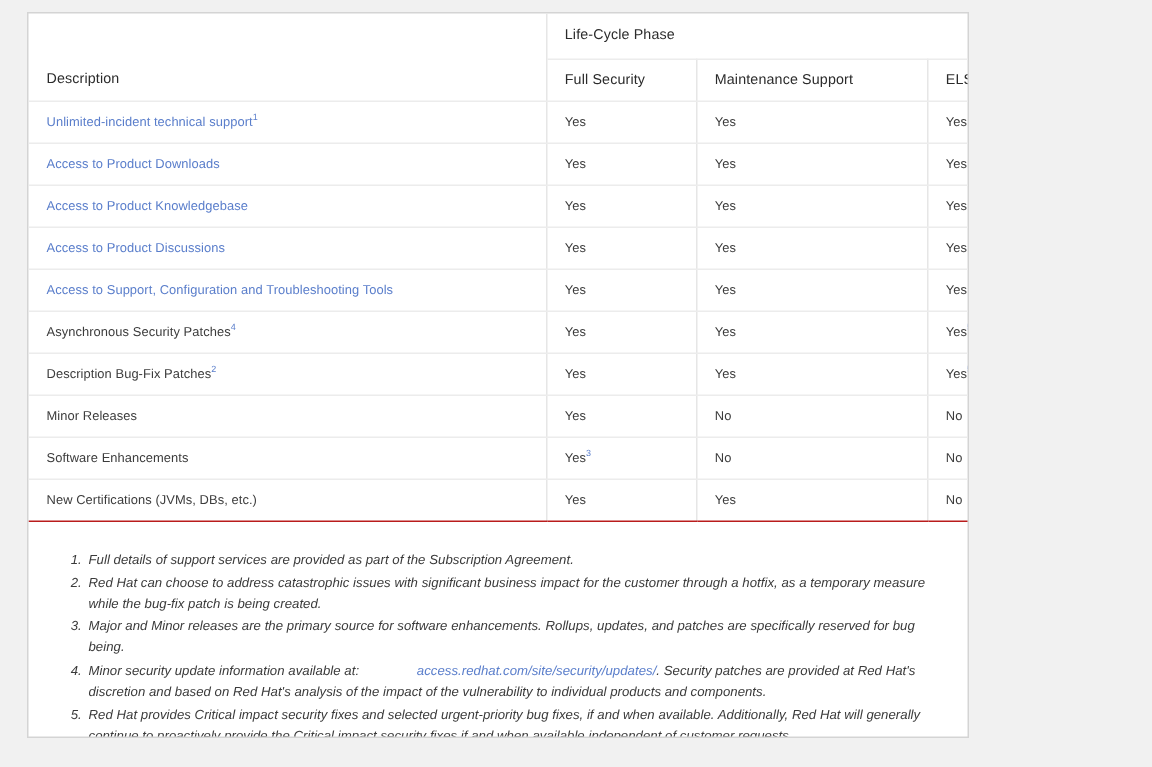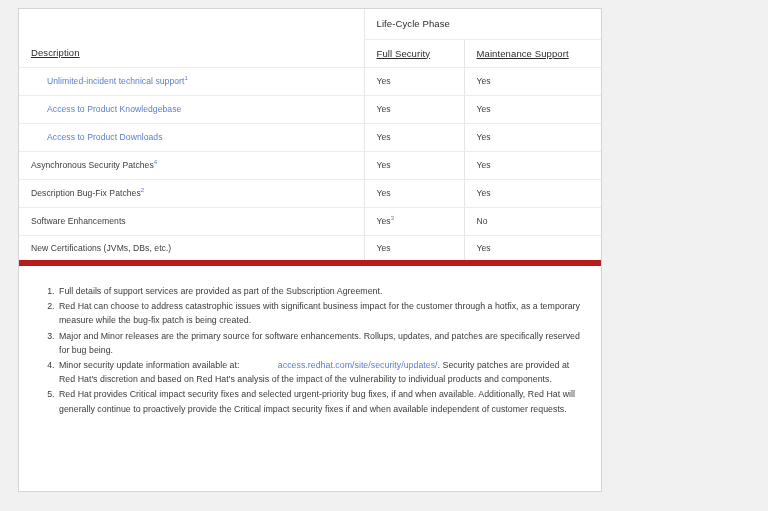--- a/index.html
+++ b/index.html
@@ -11,21 +11,21 @@
     width: 768px;
     height: 511px;
     background: #f1f1f1;
     font-family: "Liberation Sans", sans-serif;
     overflow: hidden;
   }
   #card {
     position: absolute;
     left: 18px;
     top: 8px;
-    width: 584px;
+    width: 628px;
     height: 484px;
     background: #ffffff;
     border: 1px solid #d4d4d4;
     overflow: hidden;
   }
   table.lcp {
     width: 100%;
     border-collapse: collapse;
     table-layout: fixed;
   }
@@ -52,39 +52,37 @@
   .hdr-group .blank-cell {
     border-right: 1px solid #e6e6e6;
     border-bottom: none;
   }
   .hdr-cols th {
     height: 28px;
     font-size: 9.5px;
     font-weight: bold;
     color: #2b2b2b;
     letter-spacing: 0.1px;
-    text-decoration: underline;
   }
   tbody tr td {
     height: 28px;
     font-size: 8.6px;
     color: #3c3c3c;
     letter-spacing: 0.05px;
   }
-  tbody tr:last-child td { border-bottom: 6px solid #b91c1c; }
+  tbody tr:last-child td { border-bottom: 1px solid #b91c1c; }
   .col-desc  { width: 345px; }
   .col-full  { width: 100px; }
   .col-maint { width: 154px; }
   .col-els1  { width: 66px; }
   .col-els2  { width: 65px; }
   a.lnk {
     color: #5a7ecb;
     text-decoration: none;
     font-size: 8.6px;
-    margin-left: 16px;
   }
   sup.fn {
     color: #5a7ecb;
     font-size: 6px;
     vertical-align: super;
     line-height: 0;
   }
   .plain { color: #3c3c3c; text-align: right; }
   .notes {
     padding: 18px 16px 0 22px;
@@ -94,20 +92,21 @@
     padding: 0 0 0 16px;
     list-style-position: outside;
   }
   ol.notes-list li {
     font-size: 8.8px;
     color: #3a3a3a;
     line-height: 14.2px;
     margin: 0 0 1px 0;
     padding-left: 2px;
     letter-spacing: 0.02px;
+    font-style: italic;
   }
   ol.notes-list li::marker { color: #3a3a3a; }
   a.urllink { color: #5a7ecb; text-decoration: none; margin-left: 36px; }
 </style>
 </head>
 <body>
 
 <div id="card">
 
   <table class="lcp">
@@ -133,45 +132,66 @@
     </thead>
     <tbody id="tbody">
         <tr>
           <td><a class="lnk" href="#">Unlimited-incident technical support</a><sup class="fn">1</sup></td>
           <td><span>Yes</span></td>
           <td><span>Yes</span></td>
           <td><span>Yes</span></td>
           <td><span>Yes</span></td>
         </tr>
         <tr>
+          <td><a class="lnk" href="#">Access to Product Downloads</a></td>
+          <td><span>Yes</span></td>
+          <td><span>Yes</span></td>
+          <td><span>Yes</span></td>
+          <td><span>Yes</span></td>
+        </tr>
+        <tr>
           <td><a class="lnk" href="#">Access to Product Knowledgebase</a></td>
           <td><span>Yes</span></td>
           <td><span>Yes</span></td>
           <td><span>Yes</span></td>
           <td><span>Yes</span></td>
         </tr>
         <tr>
-          <td><a class="lnk" href="#">Access to Product Downloads</a></td>
+          <td><a class="lnk" href="#">Access to Product Discussions</a></td>
+          <td><span>Yes</span></td>
+          <td><span>Yes</span></td>
+          <td><span>Yes</span></td>
+          <td><span>Yes</span></td>
+        </tr>
+        <tr>
+          <td><a class="lnk" href="#">Access to Support, Configuration and Troubleshooting Tools</a></td>
           <td><span>Yes</span></td>
           <td><span>Yes</span></td>
           <td><span>Yes</span></td>
           <td><span>Yes</span></td>
         </tr>
         <tr>
           <td><span class="plain">Asynchronous Security Patches</span><sup class="fn">4</sup></td>
           <td><span>Yes</span></td>
           <td><span>Yes</span></td>
           <td><span>Yes</span><sup class="fn">5</sup></td>
           <td><span>No</span></td>
         </tr>
         <tr>
           <td><span class="plain">Description Bug-Fix Patches</span><sup class="fn">2</sup></td>
           <td><span>Yes</span></td>
           <td><span>Yes</span></td>
           <td><span>Yes</span><sup class="fn">5</sup></td>
+          <td><span>No</span></td>
+        </tr>
+        <tr>
+          <td><span class="plain">Minor Releases</span></td>
+          <td><span>Yes</span></td>
+          <td><span>No</span></td>
+          <td><span>No</span></td>
           <td><span>No</span></td>
         </tr>
         <tr>
           <td><span class="plain">Software Enhancements</span></td>
           <td><span>Yes</span><sup class="fn">3</sup></td>
           <td><span>No</span></td>
           <td><span>No</span></td>
           <td><span>No</span></td>
         </tr>
         <tr>

